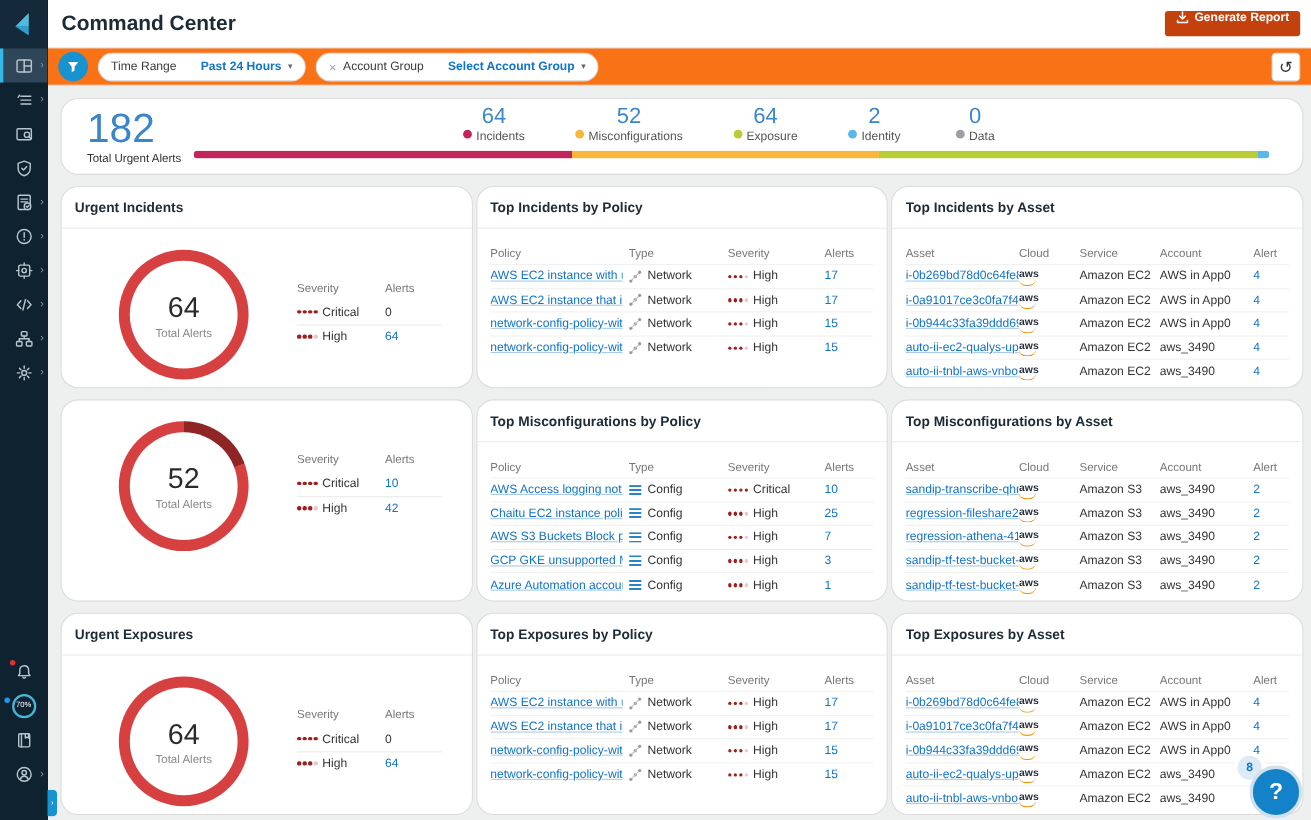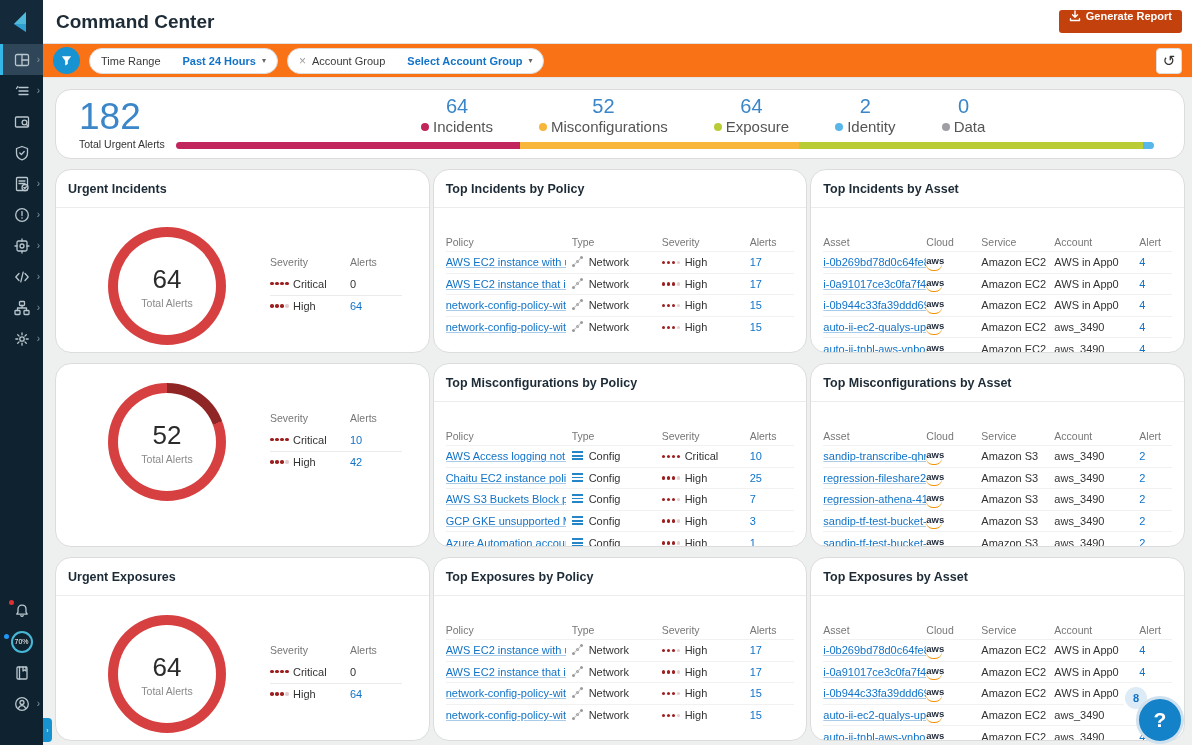--- a/index.html
+++ b/index.html
@@ -37,21 +37,21 @@
   .card{background:#fff;border:1px solid #dcdcdc;border-radius:16px;overflow:hidden}
   
   .summary-card{height:70px;display:flex;margin-bottom:10px}
   .s-left{width:120px;padding:8px 0 0 23px;flex:none}
   .snum{font-size:37px;line-height:1.05;color:#3a86c8}
   .slab{font-size:10.5px;color:#333;margin-top:1px;white-space:nowrap}
   .s-right{flex:1;padding:5px 30px 0 0;display:flex;flex-direction:column}
   .legend{display:flex;gap:46px;margin-left:245px}
   .litem{text-align:center;min-width:44px;cursor:pointer}
   .lnum{font-size:20px;color:#3a86c8;line-height:1.1}
-  .llab{display:flex;align-items:center;gap:4px;font-size:15px;color:#555;justify-content:center;margin-top:1px;white-space:nowrap}
+  .llab{display:flex;gap:4px;font-size:11px;color:#555;justify-content:center;margin-top:1px;white-space:nowrap}
   .ldot{width:8px;height:8px;border-radius:50%;flex:none}
   .sbar{display:flex;height:7px;border-radius:4px;overflow:hidden;margin-top:7px}
   
   .grid{display:grid;grid-template-columns:1fr 1fr 1fr;gap:10px 3px;grid-auto-rows:184px}
   .card-h{height:38px;display:flex;align-items:center;padding:0 12px;border-bottom:1px solid #ececec;font-size:12.5px;font-weight:700;color:#1d2b36}
   .card-b{padding:4px 12px}
   
   .donutwrap{display:flex;align-items:center;height:156px}
   .donut{margin-left:40px;position:relative;width:118px;height:118px;border-radius:50%;flex:none;cursor:pointer}
   .donut-c{position:absolute;inset:10px;background:#fff;border-radius:50%;display:flex;flex-direction:column;align-items:center;justify-content:center}
@@ -61,29 +61,29 @@
   .sevhead{display:grid;grid-template-columns:80px auto;color:#777;font-size:10.5px;margin-bottom:5px}
   .sevrow{display:grid;grid-template-columns:80px auto;height:22px;align-items:center}
   .sevrow + .sevrow{border-top:1px solid #ebebeb}
   .sev{display:inline-flex;align-items:center;gap:1.5px}
   .sev i{width:3.5px;height:3.5px;border-radius:50%;background:#9c2020}
   .sev.high i:nth-child(4){background:#e3cccc}
   .sev b{font-weight:400;margin-left:3px;color:#333;font-size:11px}
   .sval.link{color:#1173c9}
   .sval.plain{color:#333}
   
-  .tbl{margin-top:20px}
+  .tbl{margin-top:9px}
   .trow{display:grid;align-items:center;height:21.5px;border-bottom:1px solid #f1f1f1}
   .tbl .trow:last-child{border-bottom:none}
   .trow.thead{color:#777;font-size:10.5px;height:20px}
   .pol{grid-template-columns:126px 90px 88px auto}
   .ast{grid-template-columns:103px 55px 73px 85px auto}
   .plink{color:#1173c9;text-decoration:underline;text-decoration-color:#a9cbe8;white-space:nowrap;overflow:hidden;display:block;max-width:120px}
   .alink{color:#1173c9;text-decoration:none}
-  .typec{display:flex;gap:6px;color:#333}
+  .typec{display:flex;align-items:center;gap:6px;color:#333}
   .ticon{width:11px;height:11px;position:relative;display:inline-block;flex:none}
   .ticon.network::before{content:"";position:absolute;left:4px;top:4px;width:3px;height:3px;border-radius:50%;background:#9a9a9a;box-shadow:-4px 4px 0 #9a9a9a,4px -4px 0 #9a9a9a}
   .ticon.network::after{content:"";position:absolute;left:1px;top:5px;width:9px;height:1px;background:#c2c2c2;transform:rotate(-45deg)}
   .ticon.config::before{content:"";position:absolute;left:0;top:1px;width:11px;height:9.5px;background:repeating-linear-gradient(to bottom,#2585c7 0 1.8px,transparent 1.8px 3.7px)}
   .awsi{display:inline-block;font-weight:700;font-size:9.5px;color:#252f3e;line-height:1}
   .awsi::after{content:"";display:block;width:16px;height:6px;border:solid #f29100;border-width:0 0 1.6px 0;border-radius:0 0 9px 9px;margin-top:-2px}
   .acct{color:#333;white-space:nowrap;overflow:hidden}
   
   .help{position:fixed;right:8px;bottom:1px;width:48px;height:48px;z-index:20}
   .help-badge{position:absolute;left:-14px;top:-12px;width:28px;height:28px;background:#dcebf5;border:3px solid #fff;border-radius:50%;color:#1172c8;font-weight:700;font-size:11px;display:flex;align-items:center;justify-content:center}

